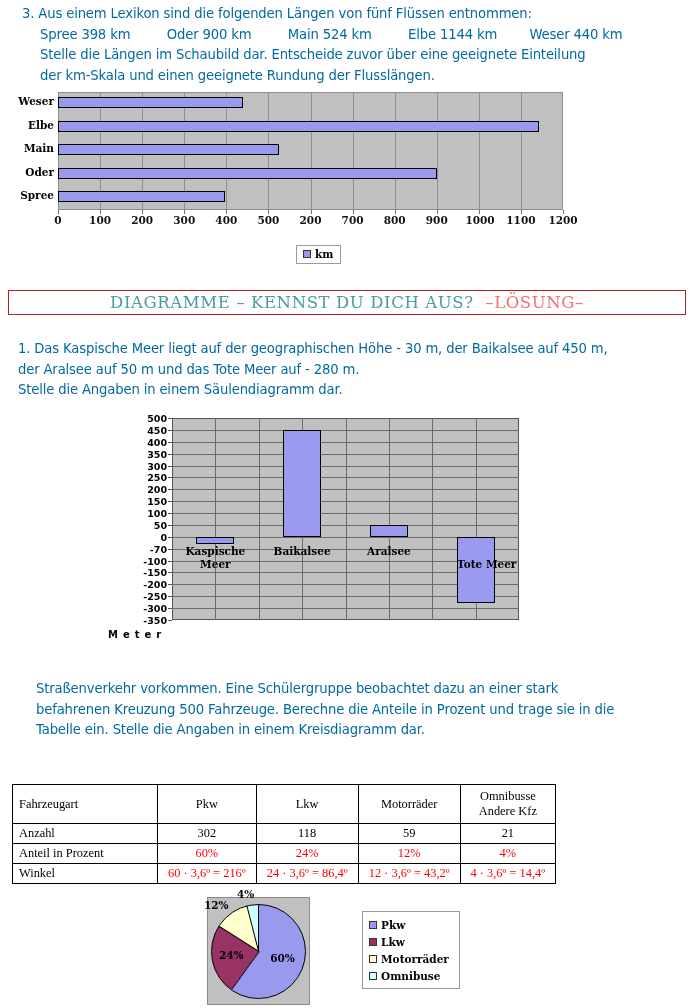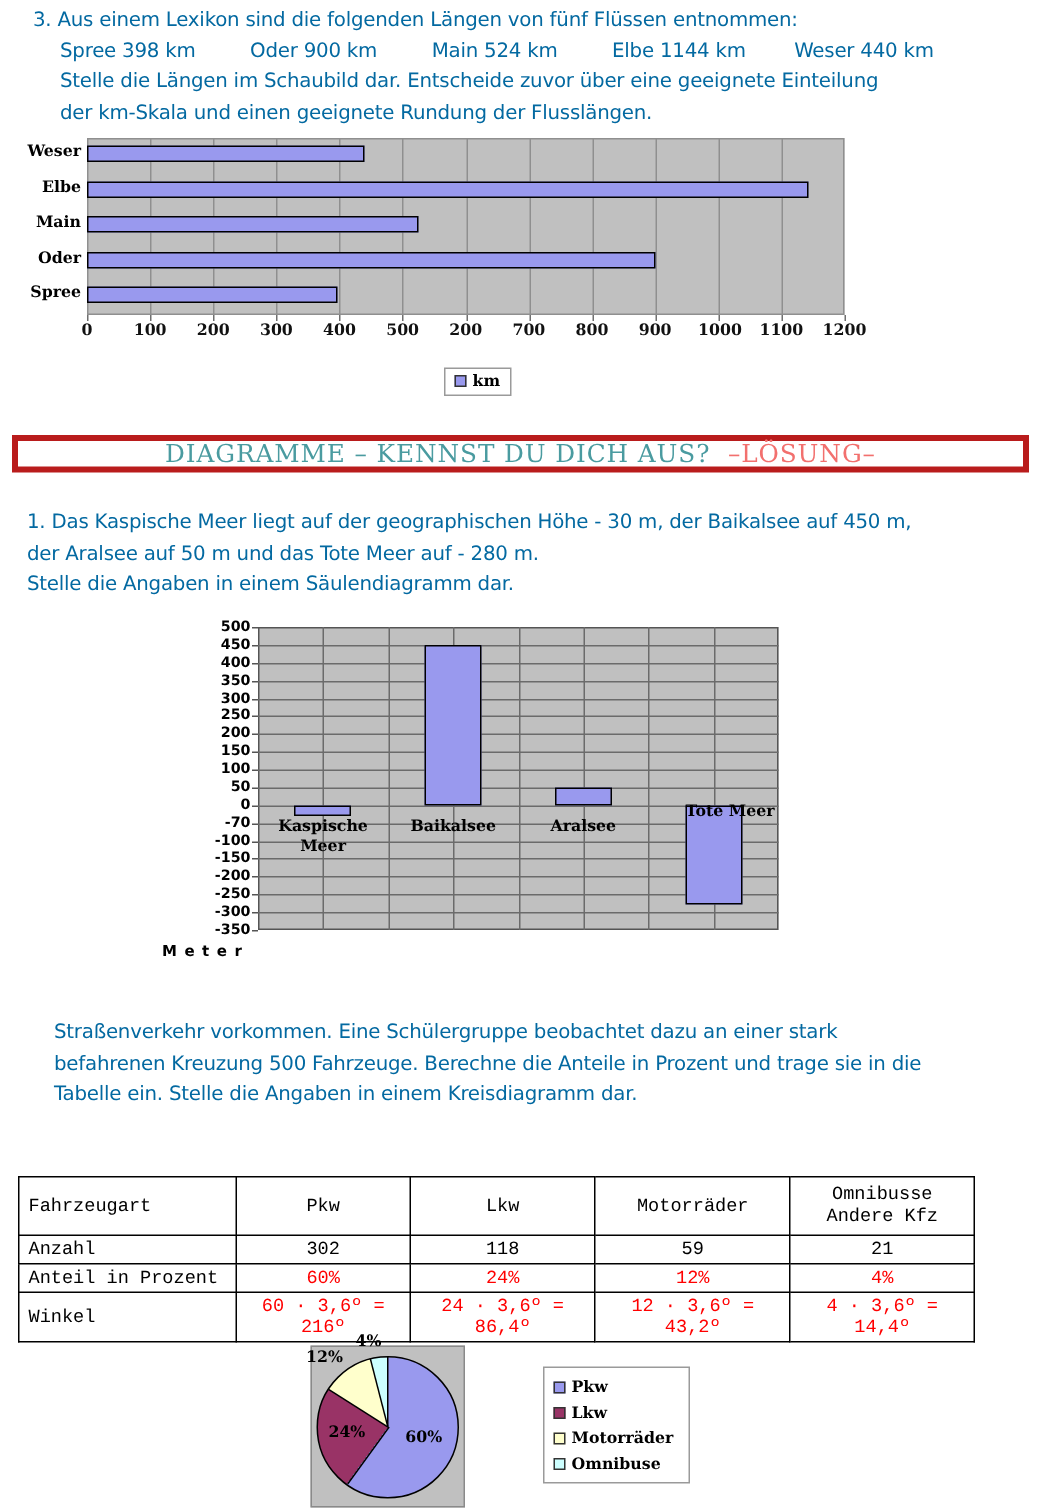--- a/index.html
+++ b/index.html
@@ -69,21 +69,21 @@
     display: flex; align-items: center; gap: 4px;
   }
   .swatch {
     width: 8px; height: 8px; box-sizing: border-box;
     border: 1px solid #333; display: inline-block;
   }
 
   
   #banner {
     position: absolute; left: 8px; top: 290px; width: 678px; height: 25px;
-    border: 4px solid #b91c1c;
+    border: 1px solid #b91c1c;
     box-sizing: border-box;
     background: #fff;
     display: flex; align-items: center; justify-content: center;
     font-family: "DejaVu Serif", serif;
     font-size: 16.5px;
     letter-spacing: 0.6px;
     white-space: pre;
   }
   #banner .teal { color: #4a9ba0; }
   #banner .red  { color: #f2706e; }
@@ -117,23 +117,23 @@
     text-align: center; color: #000; line-height: 13px;
   }
   #meter-label {
     position: absolute; left: 108px; top: 629px;
     font-family: "DejaVu Sans", sans-serif; font-weight: bold; font-size: 10px;
     letter-spacing: 5px;
   }
 
   
   #fz-table {
-    position: absolute; left: 12px; top: 784px; width: 638px;
+    position: absolute; left: 12px; top: 784px; width: 544px;
     border-collapse: collapse;
-    font-family: Liberation Mono, monospace;
+    font-family: Liberation Serif, serif;
     font-size: 12.4px;
     background: #fff;
   }
   #fz-table td { border: 1px solid #000; padding: 2px 6px; }
   #fz-table .rowhead { text-align: left; white-space: nowrap; width: 132px; }
   #fz-table .c { text-align: center; }
   #fz-table .red { color: #ff0000; }
   #fz-table .hd { height: 34px; line-height: 15px; }
   #fz-table .two { line-height: 15px; }
 
@@ -321,21 +321,21 @@
       <div class="ytick" style="top: 178.235px;"></div>
       <span style="top: 190.118px;">-300</span>
       <div class="ytick" style="top: 190.118px;"></div>
       <span style="top: 202px;">-350</span>
       <div class="ytick" style="top: 202px;"></div>
     </div>
   <div id="c2-catlabels">
       <div class="collabel" style="left: 0px; width: 86.75px; top: 126.824px;">Kaspische Meer</div>
       <div class="collabel" style="left: 86.75px; width: 86.75px; top: 126.824px;">Baikalsee</div>
       <div class="collabel" style="left: 173.5px; width: 86.75px; top: 126.824px;">Aralsee</div>
-      <div class="collabel" style="left: 260.25px; width: 109px; top: 117px;">Tote Meer</div>
+      <div class="collabel" style="left: 260.25px; width: 109px; top: 140px;">Tote Meer</div>
     </div>
 </div>
 <div id="meter-label">Meter</div>
 
 <div class="task" style="left:18px; top:679px; width:672px;">
   <span class="ln indent1">Straßenverkehr vorkommen. Eine Schülergruppe beobachtet dazu an einer stark</span>
   <span class="ln indent1">befahrenen Kreuzung 500 Fahrzeuge. Berechne die Anteile in Prozent und trage sie in die</span>
   <span class="ln indent1">Tabelle ein. Stelle die Angaben in einem Kreisdiagramm dar.</span>
 </div>
 

